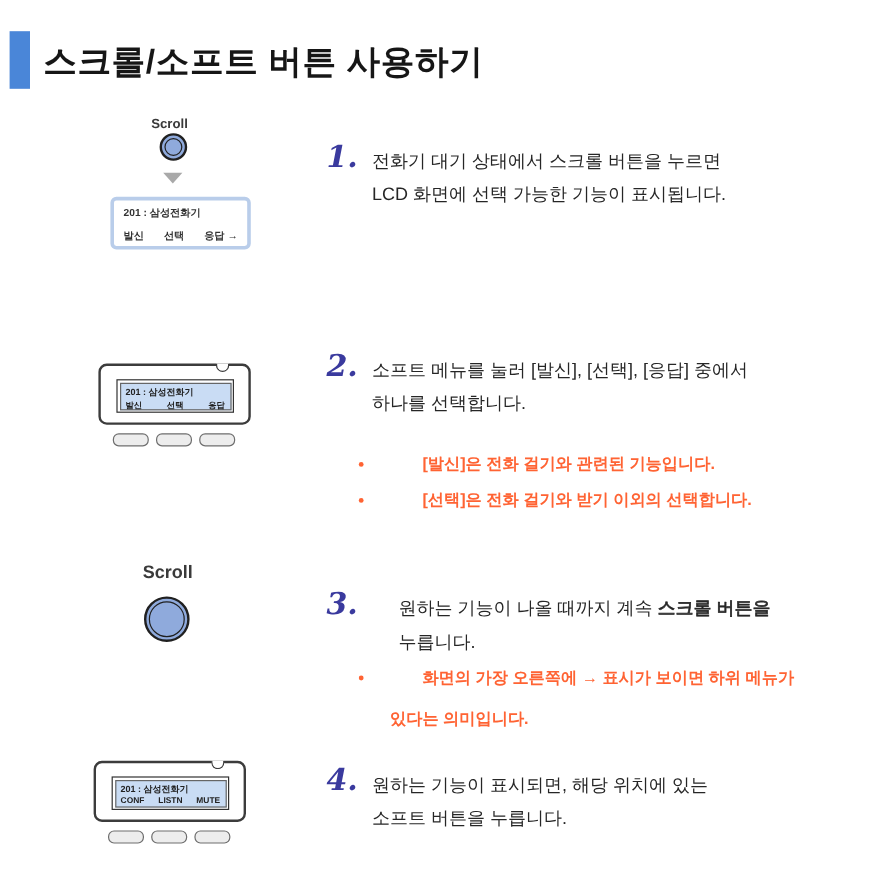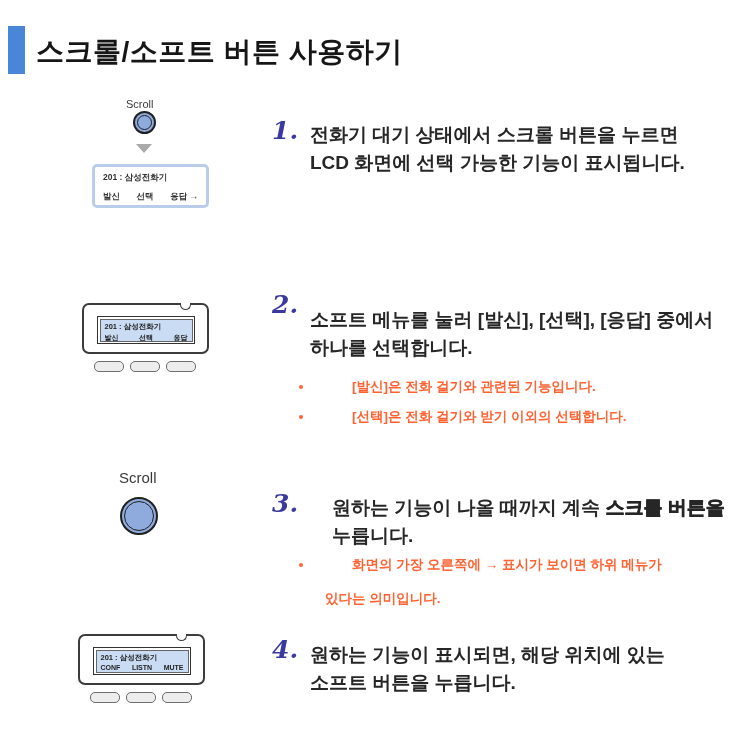--- a/index.html
+++ b/index.html
@@ -8,21 +8,21 @@
     width:743px; height:734px; position:relative; overflow:hidden;
     font-family:"Liberation Sans", sans-serif;
   }
   .abs { position:absolute; }
 
   
   .title-bar { left:8px; top:26px; width:17px; height:48px; background:#4a86d8; }
   .page-title { left:36px; top:33px; font-size:28px; font-weight:bold; color:#161616; letter-spacing:0.5px; white-space:nowrap; }
 
   
-  .scroll-label { color:#3a3a3a; font-weight:normal; white-space:nowrap;text-align:right; }
+  .scroll-label { color:#3a3a3a; font-weight:bold; white-space:nowrap;text-align:right; }
   .sl-1 { left:126px; top:98px; font-size:11px; }
   .sl-3 { left:119px; top:469px; font-size:15px; }
   .scroll-btn { border-radius:50%; background:#8faadc; border:2.5px solid #202020; }
   .scroll-btn::after { content:""; position:absolute; inset:2px; border-radius:50%; border:1.5px solid #202020; }
   .sb-1 { left:133px; top:111px; width:23px; height:23px; }
   .sb-3 { left:120px; top:497px; width:38px; height:38px; }
   .tri-down { left:136px; top:144px; width:0; height:0;
     border-left:8px solid transparent; border-right:8px solid transparent; border-top:9px solid #a9a9a9; }
 
   
@@ -44,22 +44,22 @@
   .plcd-in .l1 { font-size:7.5px; color:#222; font-weight:bold; line-height:9px; white-space:nowrap; }
   .plcd-in .keys { display:flex; justify-content:space-between; font-size:7px; font-weight:bold; color:#222; margin-top:2px; }
   .soft-row { position:absolute; left:12px; top:58px; display:flex; gap:6px; }
   .soft-key { width:30px; height:11px; border:1.5px solid #6e6e6e; border-radius:5px; background:#ededed; }
 
   
   .step-num { font-family:"DejaVu Serif", serif; font-style:italic; font-weight:bold;
     font-size:25px; color:#3a3a9e; line-height:1; }
   .n1 { left:272px; top:118px; } .n2 { left:272px; top:292px; }
   .n3 { left:272px; top:491px; } .n4 { left:272px; top:637px; }
-  .step-text { left:310px; width:433px; font-size:19px; font-weight:bold; color:#262626; line-height:28px; }
-  .t1 { top:121px; } .t2 { top:306px; } .t3 { top:494px;margin-left:22px; } .t4 { top:641px; }
+  .step-text { left:310px; width:433px; font-size:15px; font-weight:normal; color:#262626; line-height:28px; }
+  .t1 { top:121px; } .t2 { top:295px; } .t3 { top:494px;margin-left:22px; } .t4 { top:641px; }
   .step-text div { white-space:nowrap; }
   .xbold { -webkit-text-stroke:0.6px #262626; }
 
   
   .bullets { left:299px; color:#ff6333; font-size:13.5px; font-weight:bold; }
   .bl-2 { top:378px; }
   .bl-3 { top:556px; line-height:26px; }
   .bullet-row { display:flex; align-items:flex-start; margin-bottom:11.5px; line-height:18px; white-space:nowrap;gap:40px; }
   .dot { width:4px; height:4px; border-radius:50%; background:#ff6333; margin:7px 9px 0 0; flex:none; }
   .b3-l2 { padding-left:26px; white-space:nowrap; }

